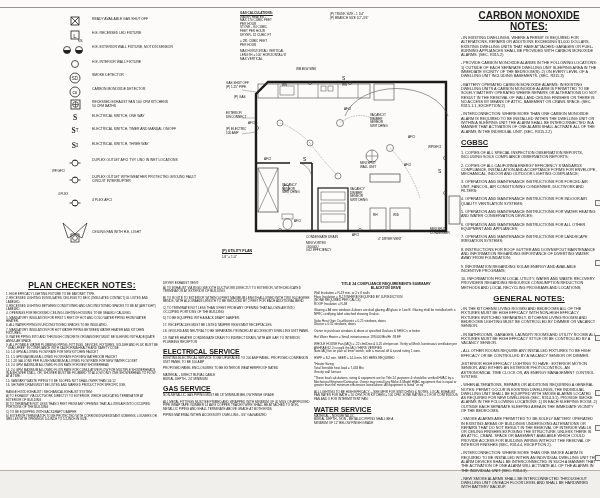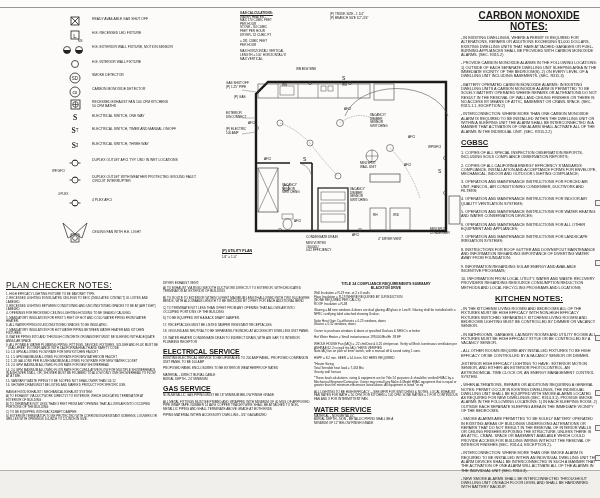--- a/index.html
+++ b/index.html
@@ -7,22 +7,22 @@
          font-family:"Liberation Sans", sans-serif;color:#1c1c1c;}
   .abs{position:absolute;}
   .rule{position:absolute;background:#9a9792;}
   .t{font-size:3.1px;line-height:3.6px;white-space:pre-line;}
   .col-text{font-size:3.1px;line-height:3.6px;text-align:left;}
   .col-text p{margin:0 0 3px 0;white-space:pre-line;}
   .c1 .col-text{font-size:3.0px;line-height:3.3px;}
   .c1 .col-text p{margin:0 0 1px 0;}
   .c4 .col-text{font-size:3.8px;line-height:4.3px;}
   .c4 .col-text p{margin:0 0 4px 0;}
-  .h-big{font-size:8.5px;font-weight:normal;letter-spacing:.3px;text-decoration:underline;
-         text-align:left;margin:0 0 3px 0;}
+  .h-big{font-size:8.5px;font-weight:bold;letter-spacing:.3px;text-decoration:underline;
+         text-align:center;margin:0 0 3px 0;}
   .h-mid{font-size:7px;font-weight:bold;text-decoration:underline;margin:4px 0 2px 0;}
   .h-co{font-size:8px;font-weight:bold;text-decoration:underline;text-align:left;margin:0 0 4px 0;}
   .h-center{text-align:center;}
   .t24-title{font-size:3.6px;font-weight:bold;text-align:center;margin:0;}
   .t24-sub{font-size:3.4px;font-weight:bold;text-align:center;margin:0 0 2px 0;}
   .legend-row{position:absolute;display:flex;align-items:flex-start;width:190px;}
   .legend-sym{width:34px;display:flex;justify-content:center;align-items:center;position:relative;flex-shrink:0;}
   .legend-label{font-size:3.4px;line-height:4px;padding-top:1px;white-space:pre-line;}
   .s-letter{font-size:7.5px;font-weight:bold;font-family:"Liberation Serif",serif;}
   .s-sup{font-size:4.5px;vertical-align:super;}
@@ -440,21 +440,21 @@
         <p class="cgbsc-line">3. OPERATION AND MAINTENANCE INSTRUCTIONS FOR FORCED AIR UNIT, FANCOIL, AIR CONDITIONING CONDENSER, DUCTWORK AND FILTERS;</p>
         <p class="cgbsc-line">4. OPERATION AND MAINTENANCE INSTRUCTIONS FOR INDOOR AIR QUALITY VENTILATION SYSTEMS;</p>
         <p class="cgbsc-line">5. OPERATION AND MAINTENANCE INSTRUCTIONS FOR WATER HEATING AND WATER CONSERVATION DEVICES;</p>
         <p class="cgbsc-line">6. OPERATION AND MAINTENANCE INSTRUCTIONS FOR ALL OTHER EQUIPMENT AND APPLIANCES;</p>
         <p class="cgbsc-line">7. OPERATION AND MAINTENANCE INSTRUCTIONS FOR LANDSCAPE IRRIGATION SYSTEMS;</p>
         <p class="cgbsc-line">8. INSTRUCTIONS FOR ROOF GUTTER AND DOWNSPOUT MAINTENANCE AND INFORMATION REGARDING IMPORTANCE OF DIVERTING WATER AWAY FROM FOUNDATION;</p>
         <p class="cgbsc-line">9. INFORMATION REGARDING SOLAR ENERGY AND AVAILABLE INCENTIVE PROGRAMS;</p>
         <p class="cgbsc-line">10. INFORMATION FROM LOCAL UTILITY, WATER AND WASTE RECOVERY PROVIDERS REGARDING RESOURCE CONSUMPTION REDUCTION METHODS AND LOCAL RECYCLING PROGRAMS AND LOCATIONS;</p>
       </div>
 
-    <div class="h-co h-center" style="font-size:8px;margin-top:2px;">KITCHEN NOTES:</div>
+    <div class="h-co h-center" style="font-size:8px;margin-top:2px;">GENERAL NOTES:</div>
     <div class="col-text">
         <p>- IN THE KITCHENS/ LIVING ROOMS/ AND BEDROOMS ALL OF THE FIXTURES MUST BE HIGH EFFICACY WITH NON-HIGH EFFICACY FIXTURES SWITCHED SEPARATELY. KITCHENS/ LIVING ROOMS/ AND BEDROOMS LIGHTING MUST BE CONTROLLED BY DIMMER OR VACANCY SENSOR.</p>
         <p>- IN BATHROOMS, GARAGES, LAUNDRY ROOMS AND UTILITY ROOMS ALL FIXTURES MUST BE HIGH EFFICACY STYLE OR BE CONTROLLED BY A VACANCY SENSOR.</p>
         <p>- ALL OTHER ROOMS REQUIRE ANY INSTALLED FIXTURES TO BE HIGH EFFICACY OR BE CONTROLLED BY A VACANCY SENSOR OR DIMMER.</p>
         <p>-EXTERIOR HIGH EFFICACY LIGHTING TO HAVE : EXTERIOR MOTION SENSOR, AND EITHER: AN EXTERIOR PHOTOCONTROL, AN ASTRONOMICAL TIME CLOCK OR, AN ENERGY MANAGEMENT CONTROL SYSTEM.</p>
       </div>
 
     <div class="col-text">
         <p>- WHEN ALTERATIONS, REPAIRS OR ADDITIONS REQUIRING A GENERAL NOTES: PERMIT OCCUR IN EXISTING DWELLINGS, THE INDIVIDUAL DWELLING UNIT SHALL BE EQUIPPED WITH SMOKE ALARMS LOCATED AS REQUIRED FOR NEW DWELLINGS (SEC. R314.3.1). PROVIDE SMOKE ALARMS IN THE FOLLOWING LOCATIONS: 1) IN EACH SLEEPING ROOM. 2) OUTSIDE EACH SEPARATE SLEEPING AREA IN THE IMMEDIATE VICINITY OF THE BEDROOMS.</p>
         <p>- SMOKE ALARMS ARE PERMITTED TO BE SOLELY BATTERY OPERATED IN EXISTING AREAS OF BUILDINGS UNDERGOING ALTERATIONS OR REPAIRS THAT DO NOT RESULT IN THE REMOVAL OF INTERIOR WALLS OR CEILING FINISHES EXPOSING THE STRUCTURE, UNLESS THERE IS AN ATTIC, CRAWL SPACE OR BASEMENT AVAILABLE WHICH COULD PROVIDE ACCESS FOR BUILDING WIRING WITHOUT THE REMOVAL OF INTERIOR FINISHES (SEC. R314.4, EXCEPTION 2).</p>

